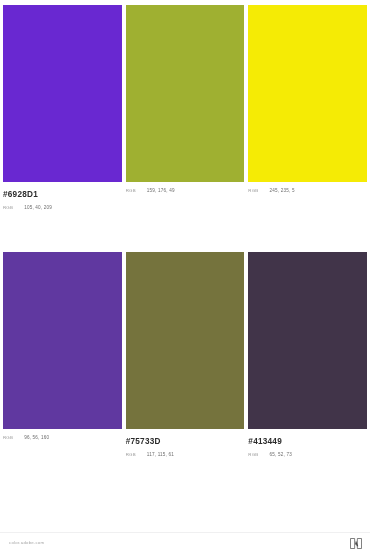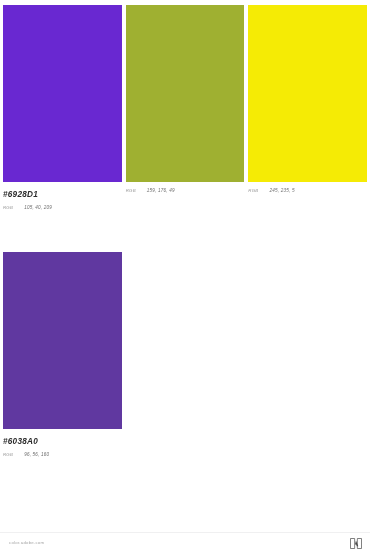--- a/index.html
+++ b/index.html
@@ -24,21 +24,20 @@
     box-sizing: border-box;
   }
   .palette {
     position: absolute;
     left: 3px;
     top: 5px;
     width: 364px;
     display: flex;
     flex-direction: column;
     row-gap: 41px;
-    font-style: italic;
   }
   .palette-row {
     display: flex;
     column-gap: 4px;
   }
   .swatch-cell {
     width: 118.7px;
     display: flex;
     flex-direction: column;
   }
@@ -129,24 +128,39 @@
         <div class="swatch-rgb">
           <span class="rgb-key">RGB</span>
           <span class="rgb-val">245, 235, 5</span>
         </div>
       </div>
     </div>
 
     <div class="palette-row">
       <div class="swatch-cell">
         <div class="swatch-chip" style="background-color: rgb(96, 56, 160);"></div>
-        <div class="swatch-hex">#6038A0</div>
         <div class="swatch-rgb">
           <span class="rgb-key">RGB</span>
           <span class="rgb-val">96, 56, 160</span>
+        </div>
+      </div>
+      <div class="swatch-cell">
+        <div class="swatch-chip" style="background-color: rgb(117, 115, 61);"></div>
+        <div class="swatch-hex">#75733D</div>
+        <div class="swatch-rgb">
+          <span class="rgb-key">RGB</span>
+          <span class="rgb-val">117, 115, 61</span>
+        </div>
+      </div>
+      <div class="swatch-cell">
+        <div class="swatch-chip" style="background-color: rgb(65, 52, 73);"></div>
+        <div class="swatch-hex">#413449</div>
+        <div class="swatch-rgb">
+          <span class="rgb-key">RGB</span>
+          <span class="rgb-val">65, 52, 73</span>
         </div>
       </div>
     </div>
 
   </div>
 
   <div class="footer">
     <div class="footer-url">color.adobe.com</div>
     <svg class="footer-logo" viewBox="0 0 24 22" xmlns="http://www.w3.org/2000/svg">
       <path d="M1 1 L9.3 1 L9.3 21 L1 21 Z" fill="none" stroke="#4a4a4a" stroke-width="1.4"></path>

